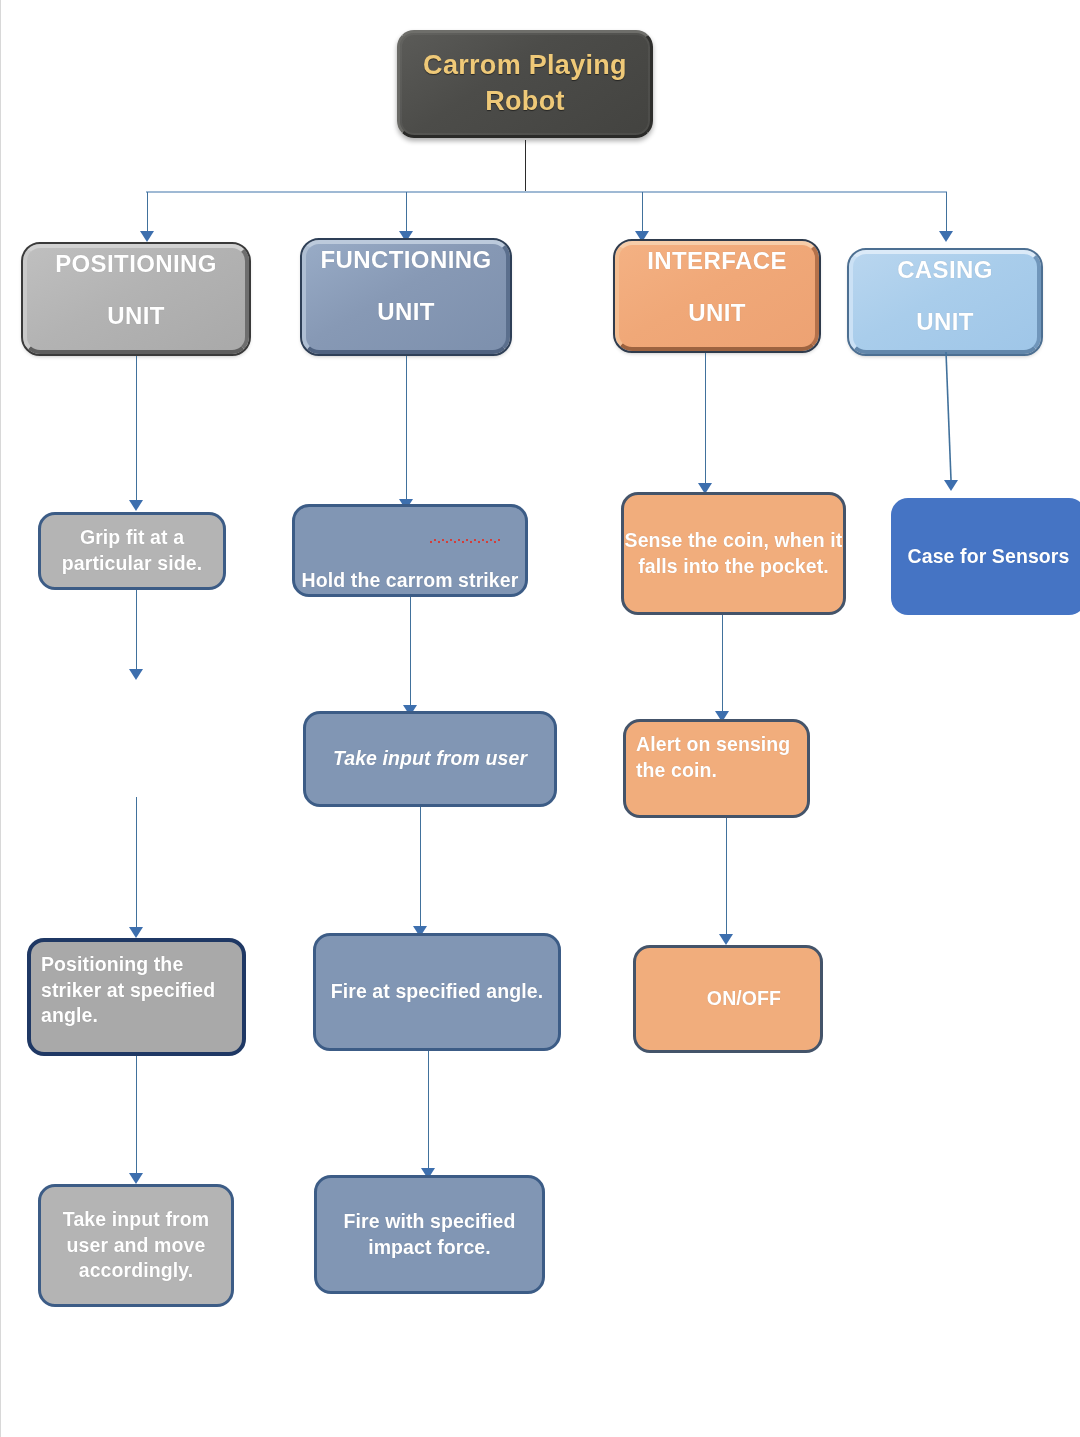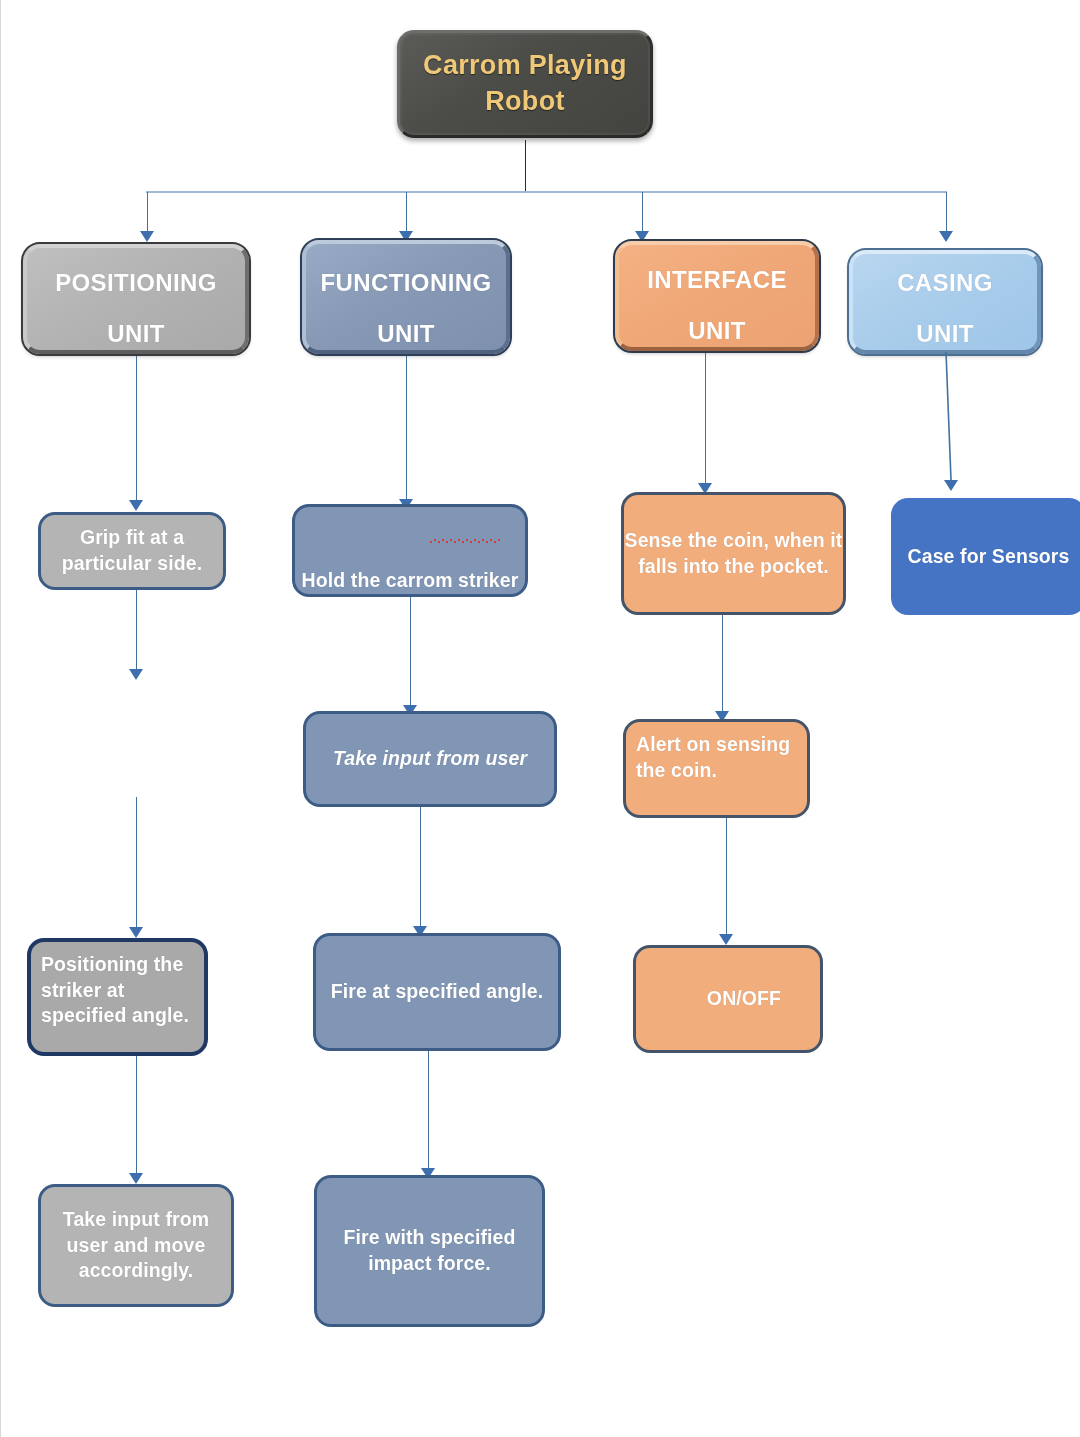--- a/index.html
+++ b/index.html
@@ -51,21 +51,21 @@
     align-items: center;
     text-align: center;
     letter-spacing: .3px;
   }
 
   
   .unit {
     font-size: 24px;
     letter-spacing: .4px;
     justify-content: center;
-    align-items: flex-end;
+    align-items: flex-start;
     text-align: center;
   }
   .unit .txt { display: flex; flex-direction: column; gap: 20px; }
 
   .unit-gray {
     background: linear-gradient(150deg,#bfbfbf 0%, #b3b3b3 45%, #a9a9a9 100%);
     border-top: 4px solid #d2d2d2;
     border-left: 4px solid #c9c9c9;
     border-right: 4px solid #6e6e6e;
     border-bottom: 4px solid #5e5e5e;
@@ -200,21 +200,21 @@
   <div class="arrow" style="left:128px; top:500px;"></div>
   <div class="node leaf leaf-gray align-center" style="left:37px; top:512px; width:188px; height:78px;">
     <div class="txt">Grip fit at a particular side.</div>
   </div>
 
   <div class="vline" style="left:135px; top:590px; height:82px;"></div>
   <div class="arrow" style="left:128px; top:669px;"></div>
 
   <div class="vline" style="left:135px; top:797px; height:135px;"></div>
   <div class="arrow" style="left:128px; top:927px;"></div>
-  <div class="node leaf leaf-gray-thick align-left" style="left:26px; top:938px; width:181px; height:118px;">
+  <div class="node leaf leaf-gray-thick align-left" style="left:26px; top:938px; width:219px; height:118px;">
     <div class="txt">Positioning the striker at specified angle.</div>
   </div>
 
   <div class="vline" style="left:135px; top:1056px; height:120px;"></div>
   <div class="arrow" style="left:128px; top:1173px;"></div>
   <div class="node leaf leaf-gray align-center" style="left:37px; top:1184px; width:196px; height:123px;">
     <div class="txt">Take input from user and move accordingly.</div>
   </div>
 
   <div class="vline" style="left:405px; top:356px; height:146px;"></div>
@@ -231,21 +231,21 @@
   </div>
 
   <div class="vline" style="left:419px; top:807px; height:122px;"></div>
   <div class="arrow" style="left:412px; top:926px;"></div>
   <div class="node leaf leaf-steel align-center" style="left:312px; top:933px; width:248px; height:118px;">
     <div class="txt">Fire at specified angle.</div>
   </div>
 
   <div class="vline" style="left:427px; top:1051px; height:120px;"></div>
   <div class="arrow" style="left:420px; top:1168px;"></div>
-  <div class="node leaf leaf-steel align-center" style="left:313px; top:1175px; width:231px; height:152px;">
+  <div class="node leaf leaf-steel align-center" style="left:313px; top:1175px; width:231px; height:119px;">
     <div class="txt">Fire with specified impact force.</div>
   </div>
 
   <div class="vline" style="left:704px; top:353px; height:132px;"></div>
   <div class="arrow" style="left:697px; top:483px;"></div>
   <div class="node leaf leaf-peach align-center" style="left:620px; top:492px; width:225px; height:123px;">
     <div class="txt">Sense the coin, when it falls into the pocket.</div>
   </div>
 
   <div class="vline" style="left:721px; top:615px; height:98px;"></div>

